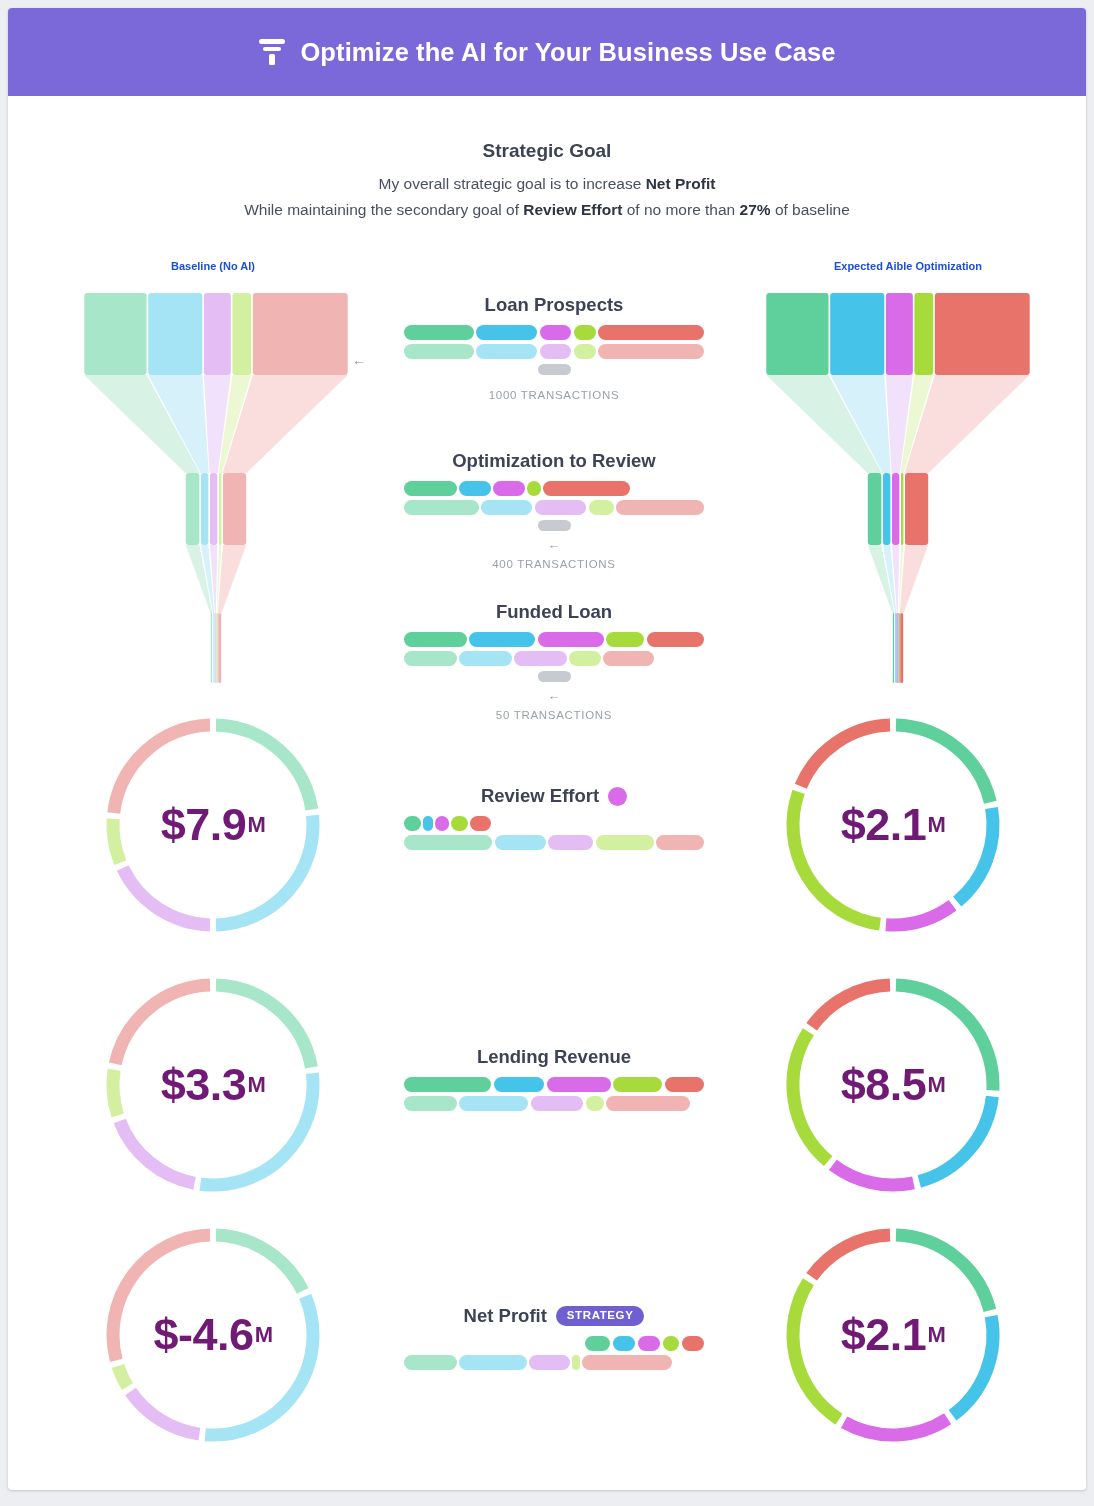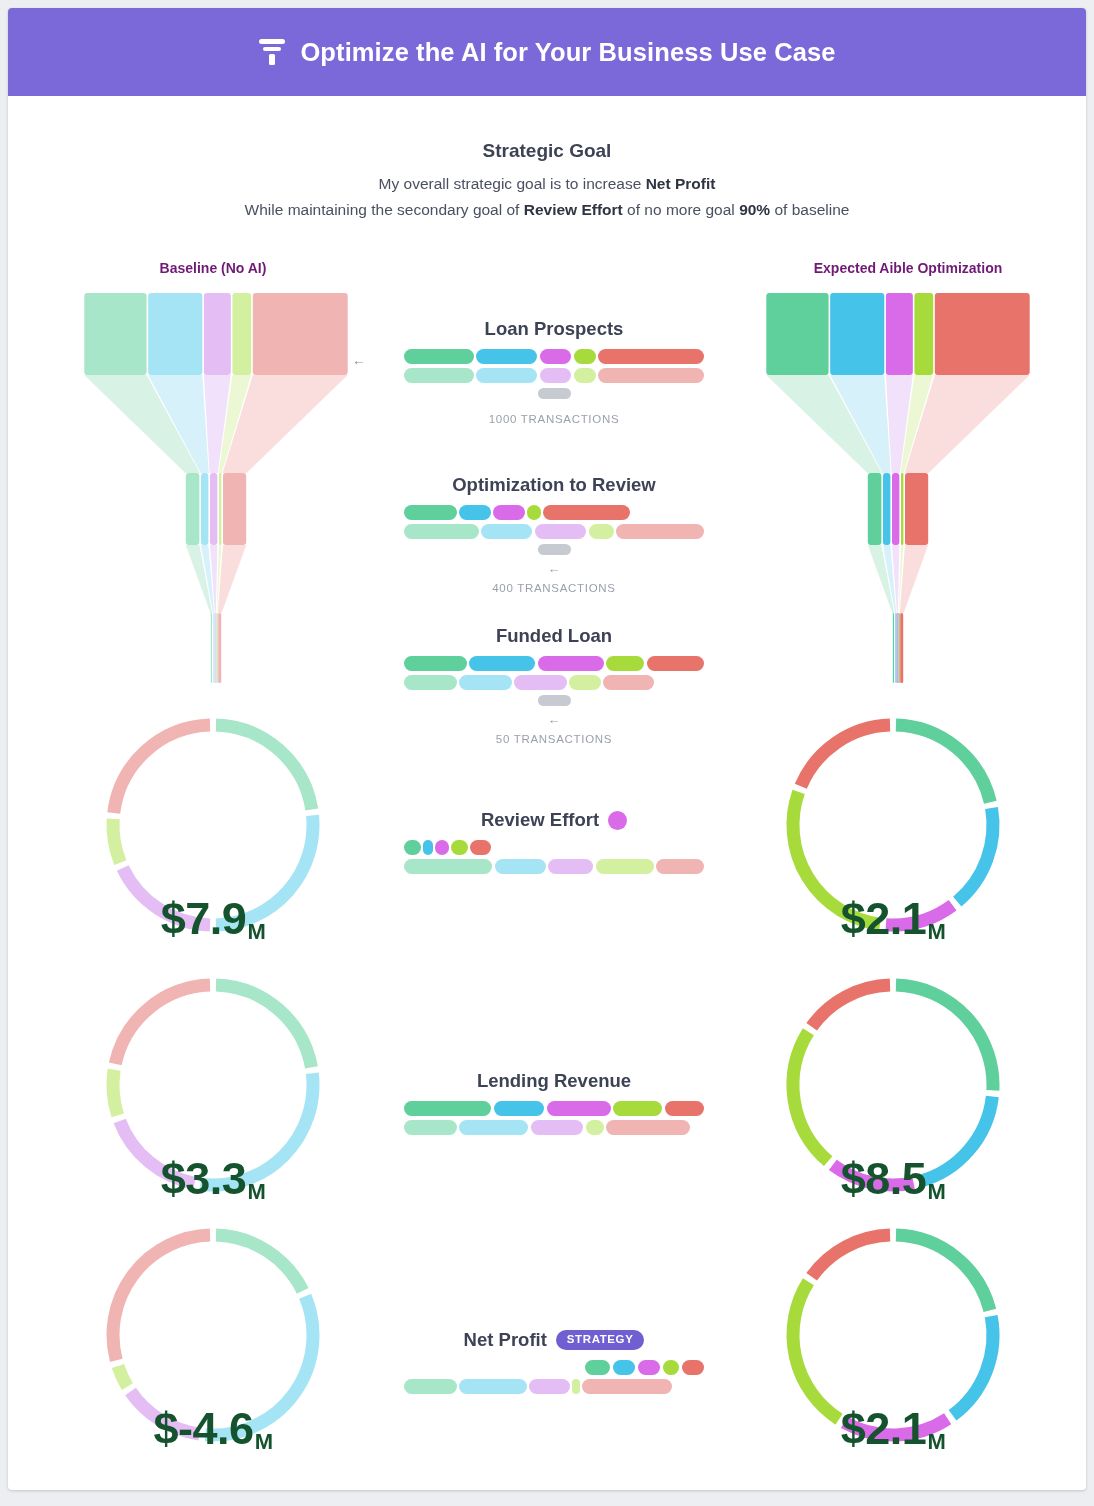--- a/index.html
+++ b/index.html
@@ -41,41 +41,40 @@
   }
   
   .goal { position: absolute; left: 0; top: 132px; width: 1078px; text-align: center; }
   .goal-title { font-size: 19px; font-weight: bold; color: #3d4355; margin-bottom: 9px; }
   .goal-line { font-size: 15.5px; color: #4a5061; line-height: 26px; }
   .goal-line b { font-weight: bold; color: #2f3442; }
 
   
   .col-head {
     position: absolute;
-    font-size: 14px; font-weight: bold; color: #701a75;
+    font-size: 11px; font-weight: bold; color: #1d4ed8;
     text-align: center; white-space: nowrap;
   }
   #head-baseline { left: 60px; top: 252px; width: 290px; }
   #head-optimized { left: 745px; top: 252px; width: 310px; }
 
   
   .funnel { position: absolute; top: 285px; width: 300px; height: 390px; }
   #funnel-left  { left: 58px; }
   #funnel-right { left: 740px; }
   .funnel svg { display: block; }
 
   
   .metric { position: absolute; width: 300px; left: 396px; }
   .metric-title {
     text-align: center;
     font-size: 18.5px; font-weight: bold; color: #3d4355;
     margin-bottom: 9px;
     display: flex; align-items: center; justify-content: center; gap: 9px;
     white-space: nowrap;
-    margin-top: 24px;
   }
   .dot-badge {
     width: 19px; height: 19px; border-radius: 50%;
     background: #d96ae8; display: inline-block;
   }
   .pill-badge {
     background: #6f5fd0; color: #fff;
     font-size: 11.5px; font-weight: bold; letter-spacing: .6px;
     padding: 4px 11px 4px 11px; border-radius: 11px;
     line-height: 1;
@@ -95,22 +94,22 @@
     font-size: 11.5px; color: #9aa0ab; letter-spacing: .7px;
     white-space: nowrap;
   }
   .txn-spacer { width: 18px; }
 
   
   .donut { position: absolute; width: 240px; height: 240px; }
   .donut svg { display: block; }
   .donut-label {
     position: absolute; inset: 0;
-    display: flex; align-items: flex-end; justify-content: center;
-    font-size: 45px; font-weight: bold; color: #14532d;
+    display: flex; align-items: center; justify-content: center;
+    font-size: 45px; font-weight: bold; color: #701a75;
     letter-spacing: -.5px;
   }
   .donut-label .suffix { font-size: 22px; font-weight: bold; margin-left: 1px; }
 
   
   .side-arrow {
     position: absolute; font-size: 14px; color: #8d93a0; line-height: 1;
   }
 </style>
 </head>
@@ -129,21 +128,21 @@
       </span>
       <span class="header-title">Optimize the AI for Your Business Use Case</span>
     </div>
 
     <div class="goal">
       <div class="goal-title">Strategic Goal</div>
       <div class="goal-line">
         <span>My overall strategic goal is to increase </span><b>Net Profit</b>
       </div>
       <div class="goal-line">
-        <span>While maintaining the secondary goal of </span><b>Review Effort</b><span> of no more goal </span><b>90%</b><span> of baseline</span>
+        <span>While maintaining the secondary goal of </span><b>Review Effort</b><span> of no more than </span><b>27%</b><span> of baseline</span>
       </div>
     </div>
 
     <div class="col-head" id="head-baseline">Baseline (No AI)</div>
     <div class="col-head" id="head-optimized">Expected Aible Optimization</div>
 
     <div class="funnel" id="funnel-left">
         <svg width="300" height="390">
           <polygon points="18.3,82 80.57179487179488,82 133.79,180 119.4,180" fill="#d8f2e5"></polygon>
           <polygon points="82.17179487179487,82 136.28974358974358,82 142.78,180 134.59,180" fill="#d7f1fa"></polygon>

